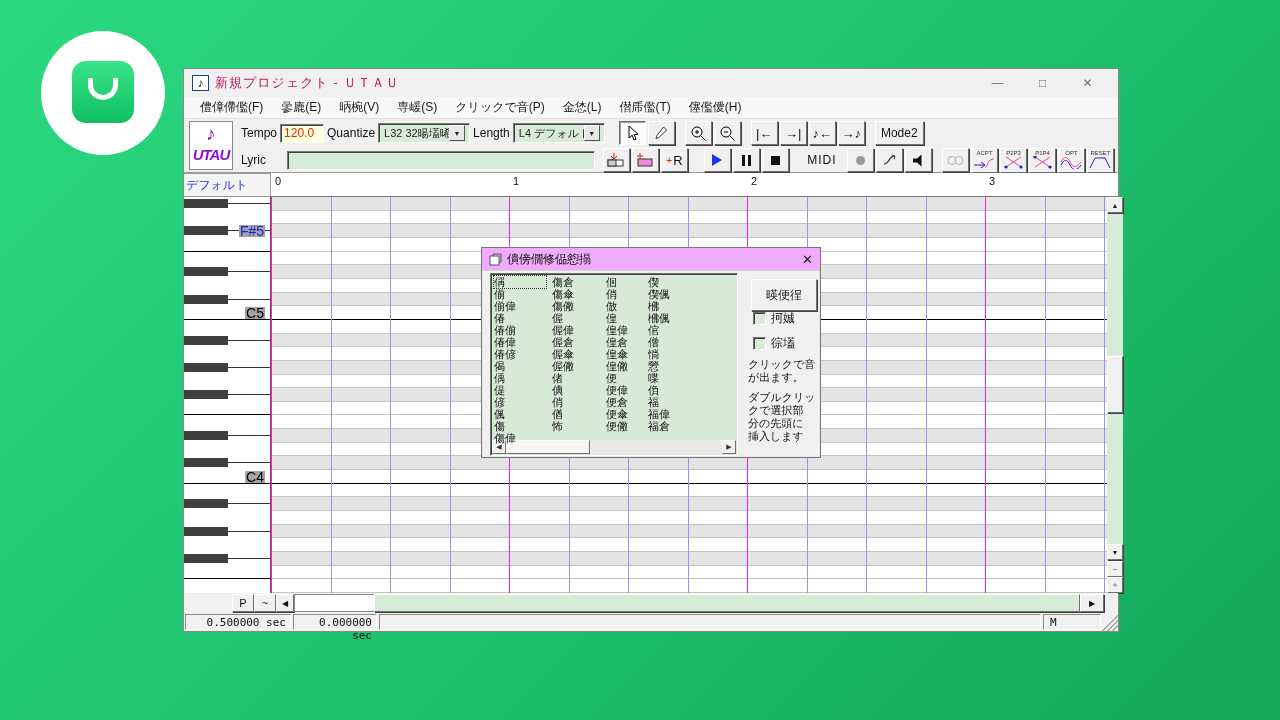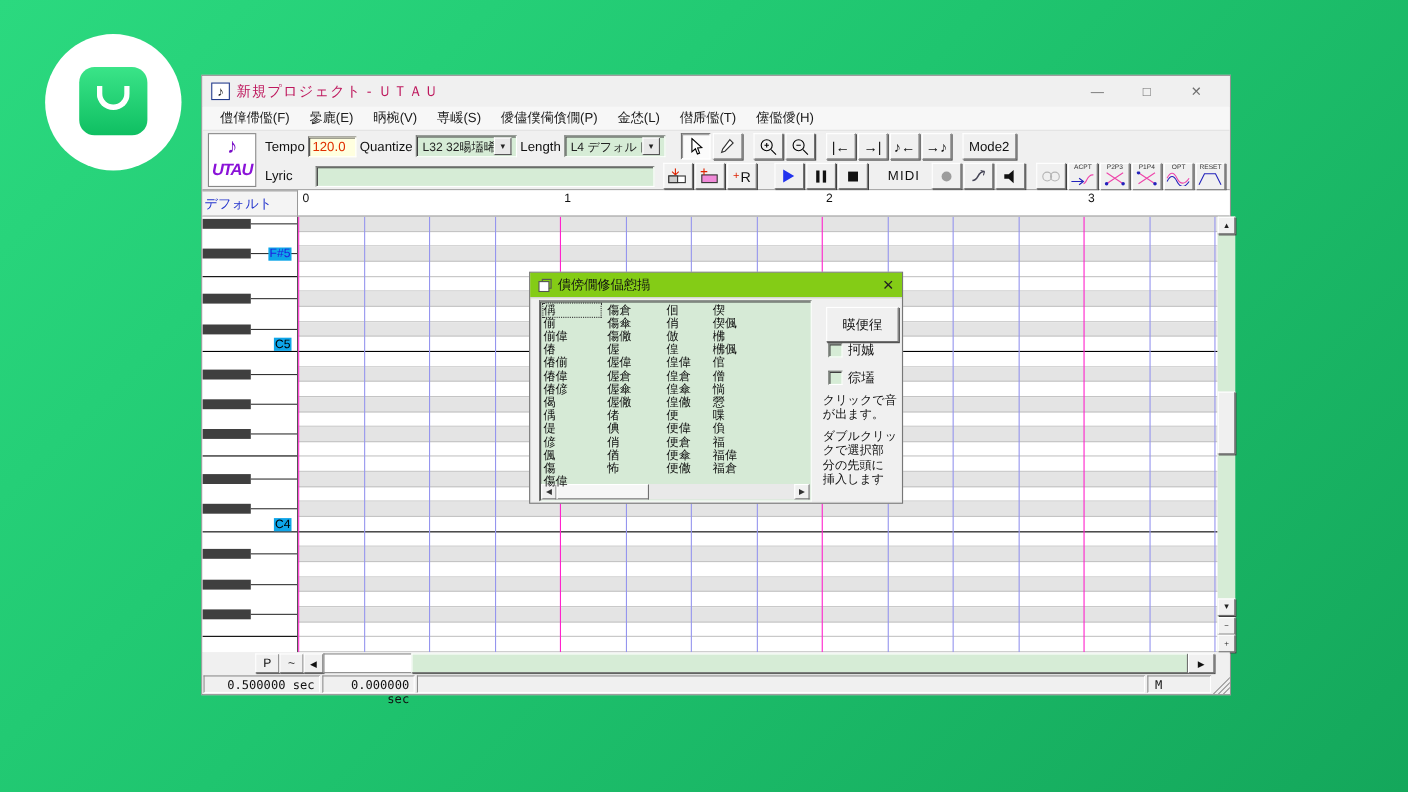--- a/index.html
+++ b/index.html
@@ -72,21 +72,21 @@
   .rnum { position:absolute; top:2px; font-size:11px; color:#111; }
 
   
   .main { position:absolute; left:0; top:128px; width:934px; height:396px; }
   .keyboard { position:absolute; left:0; top:0; width:87px; height:396px; background:#fff;
               border-right:1px solid #555; overflow:hidden; }
   .krow { position:absolute; left:0; width:87px; }
   .krow .bkey { position:absolute; left:0; top:2px; width:44px; height:9px; background:#3f3f3f; }
   .krow .bmid { position:absolute; left:44px; right:0; top:6px; height:1px; background:#333; }
   .krow.ksep { border-bottom:1px solid #000; }
-  .klabel { position:absolute; right:5px; font-size:11px; background:#0ea5e9; padding:0 1px; line-height:12px; }
+  .klabel { position:absolute; right:5px; font-size:14px; background:#a3a3a3; padding:0 1px; line-height:12px; }
   .grid { position:absolute; left:87px; top:0; width:836px; height:396px; background:#fff; overflow:hidden; }
   .grow { position:absolute; left:0; width:836px; border-bottom:1px solid #c4c4c4; }
   .grow.band { background:#e4e4e4; }
   .grow.oct { border-bottom:1px solid #000; }
   .vline { position:absolute; top:0; width:1px; height:396px; }
   .vline.beat { background:#9595ee; } .vline.measure { background:#ff22cc; }
 
   
   .vscroll { position:absolute; left:923px; top:0; width:16px; height:396px; background:#d6ecd6; }
   .sbtn { position:absolute; left:0; width:16px; height:16px; background:#f0f0f0; border:1px solid #fff;
@@ -107,21 +107,21 @@
                display:flex; font-family:"DejaVu Sans Mono", monospace; font-size:11px; color:#111; }
   .scell { border:1px solid #8d8d8d; border-right-color:#fff; border-bottom-color:#fff;
            height:16px; margin:1px 1px 0 1px; padding:1px 4px 0 0; text-align:right; background:#f0f0f0; }
   .sc1 { width:106px; } .sc2 { width:84px; } .sc3 { flex:1; } .sc4 { width:58px; text-align:left; padding-left:6px; }
   .grip { width:16px; height:16px; margin-top:2px;
           background:linear-gradient(135deg,transparent 50%,#aaa 50%,#aaa 55%,transparent 55%,transparent 65%,#aaa 65%,#aaa 70%,transparent 70%,transparent 80%,#aaa 80%,#aaa 85%,transparent 85%); }
 
   
   .dlg { position:absolute; left:481px; top:247px; width:340px; height:211px; background:#f0f0f0;
          border:1px solid #777; box-shadow:0 0 0 1px #e8e8e8 inset; z-index:50; }
-  .dlg .dtitle { height:23px; background:#84cc16; display:flex; align-items:center; padding:0 7px;
+  .dlg .dtitle { height:23px; background:#f0abfc; display:flex; align-items:center; padding:0 7px;
                  border-bottom:1px solid #d5d5d5; font-size:12px; color:#111; }
   .dlg .dtitle .dtext { margin-left:5px; }
   .dlg .dclose { margin-left:auto; color:#222; font-size:13px; }
   .dlist { position:absolute; left:8px; top:25px; width:248px; height:183px; background:#d6ead6;
            border:1px solid #707070; border-right-color:#fff; border-bottom-color:#fff;
            box-shadow:inset 1px 1px 0 #404040; overflow:hidden; }
   .dcol { position:absolute; top:2px; font-size:11px; color:#111; }
   .dcell { height:12px; line-height:12px; white-space:nowrap; }
   .dcell.focused { outline:1px dotted #333; width:52px; }
   .dhscroll { position:absolute; left:1px; bottom:1px; width:244px; height:14px; background:#e9e9e9; display:flex; }
@@ -156,21 +156,21 @@
       <div class="wctrl">□</div>
       <div class="wctrl">✕</div>
     </div>
   </div>
 
   <div class="menubar" id="menubar">
       <div class="menuitem">僼傽僀儖(F)</div>
       <div class="menuitem">曑廘(E)</div>
       <div class="menuitem">昞椀(V)</div>
       <div class="menuitem">専嵈(S)</div>
-      <div class="menuitem">僾儘僕僃僋僩(P)</div>
+      <div class="menuitem">クリックで音(P)</div>
       <div class="menuitem">金恷(L)</div>
       <div class="menuitem">僣乕儖(T)</div>
       <div class="menuitem">僿儖僾(H)</div>
     </div>
 
   <div class="toolbar">
     <div class="logo">
       <div class="note">♪</div>
       <div class="utau">UTAU</div>
     </div>

